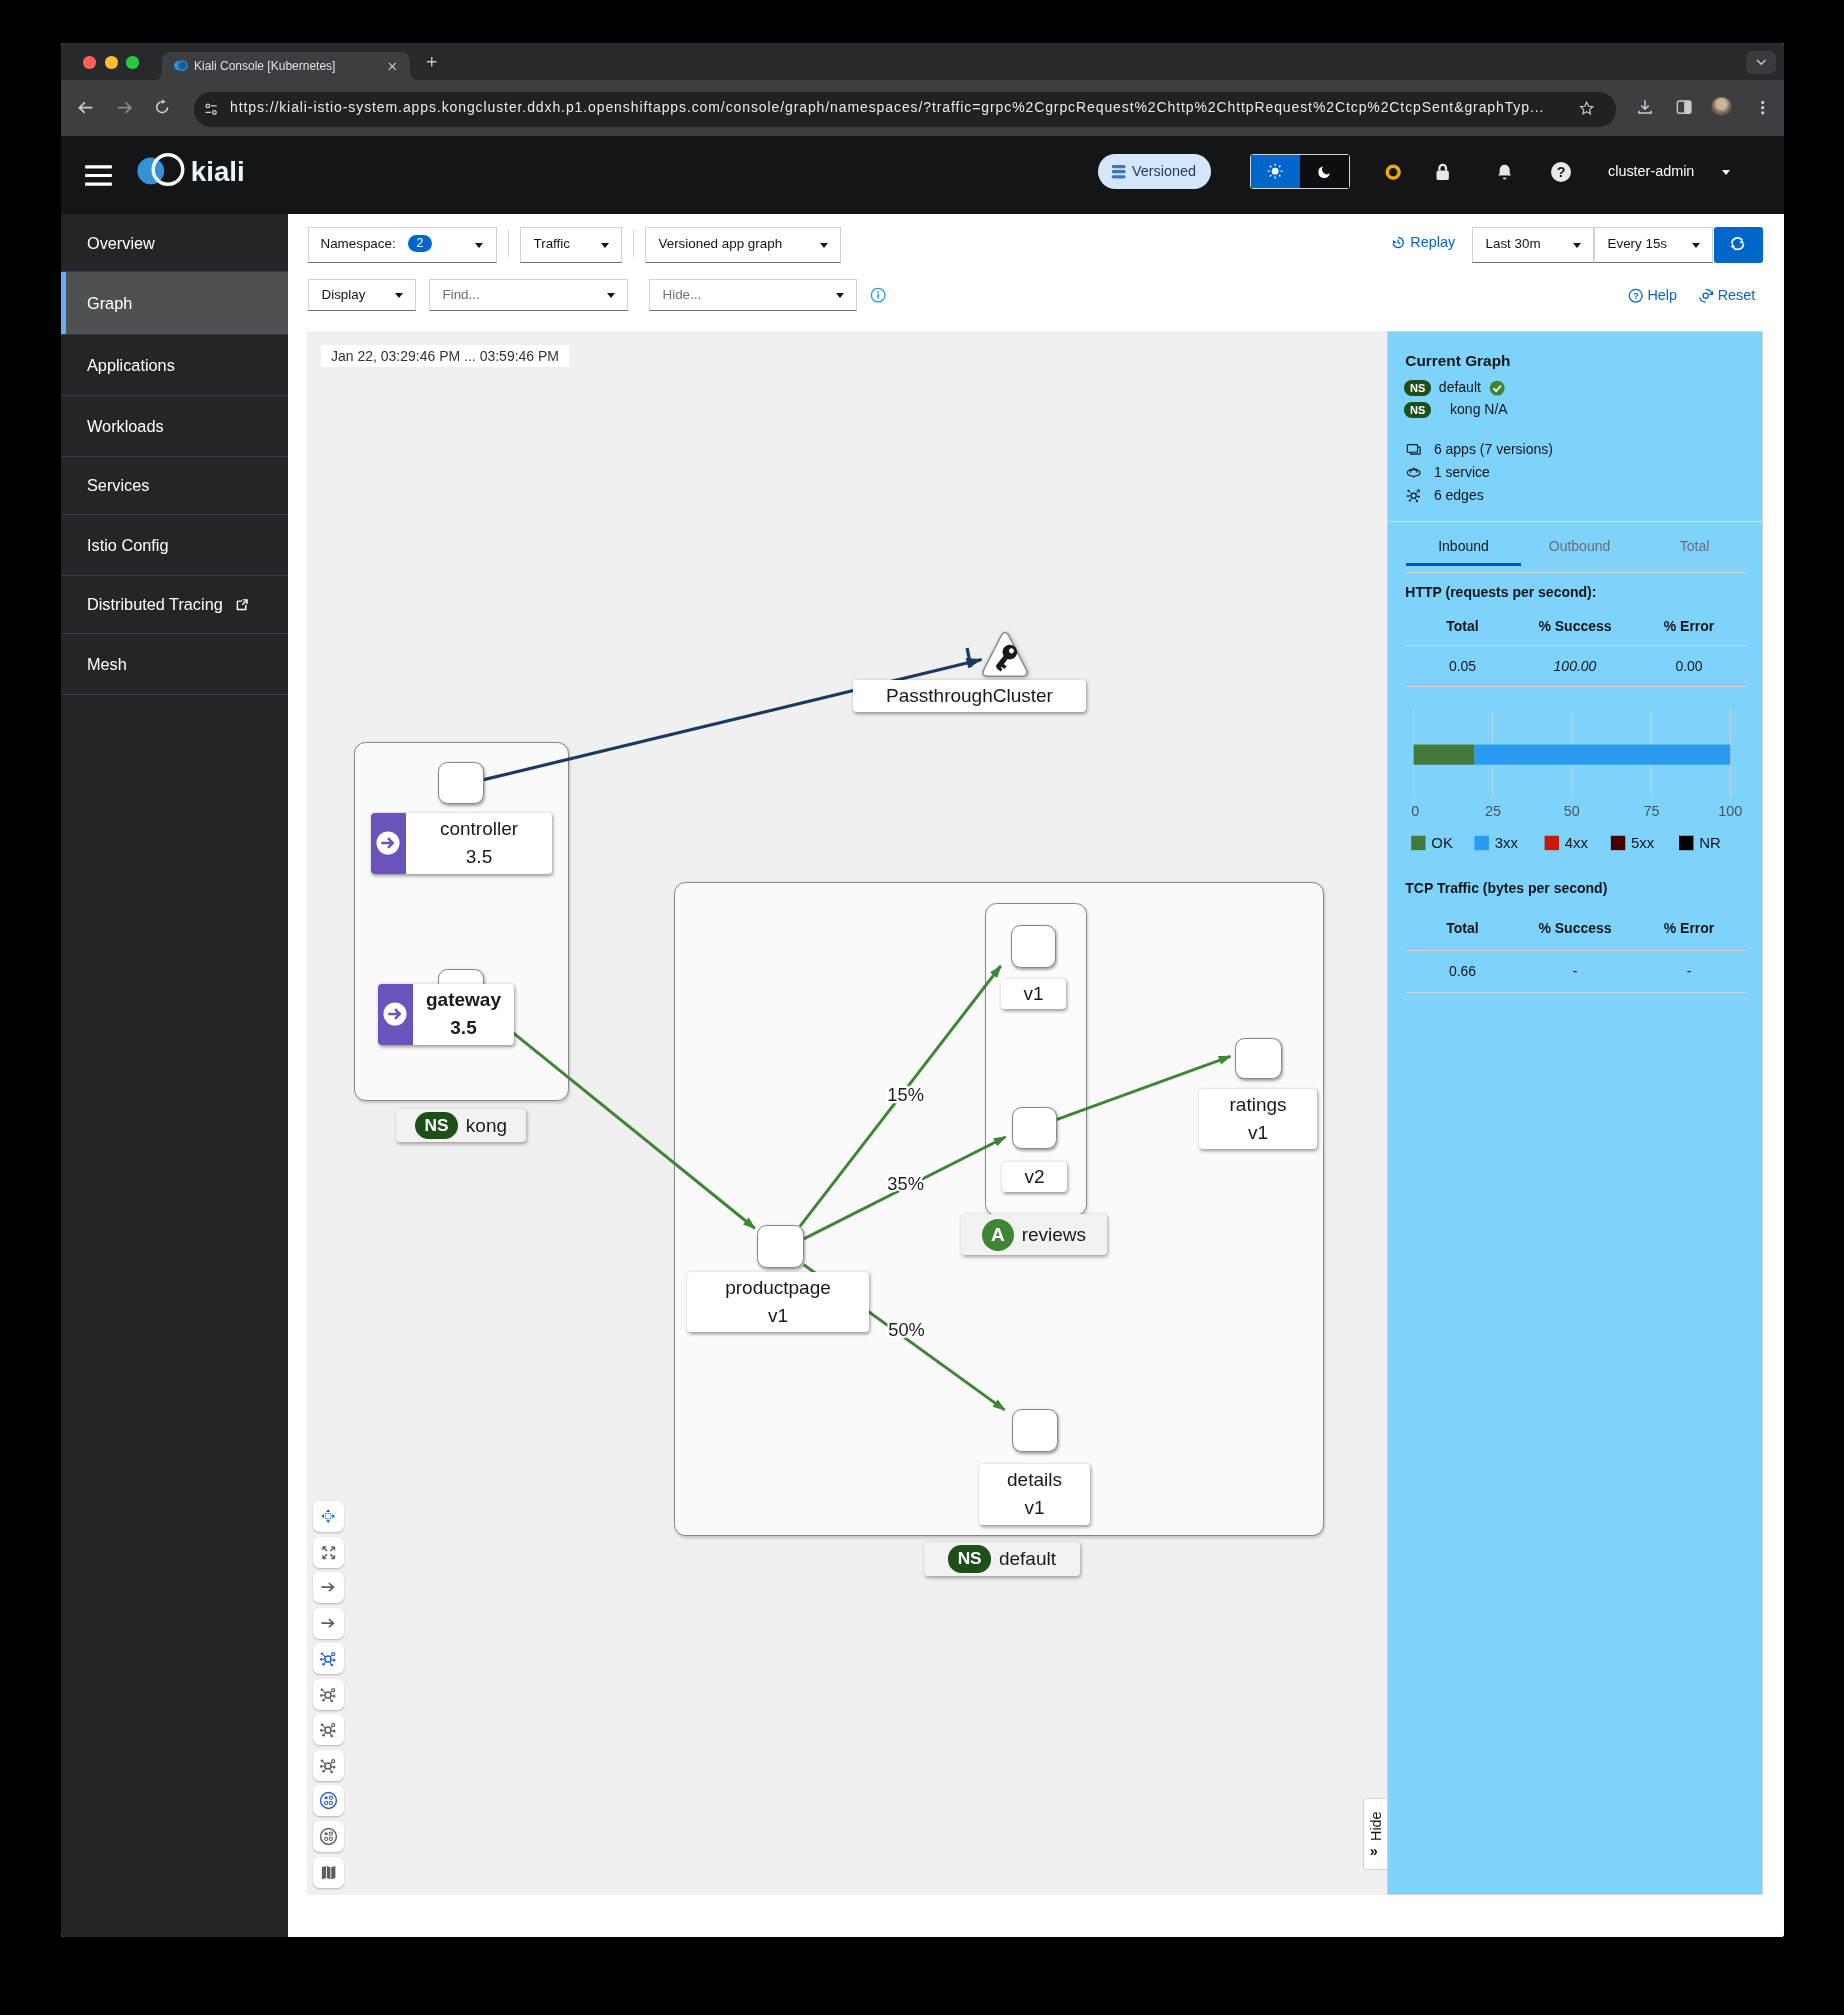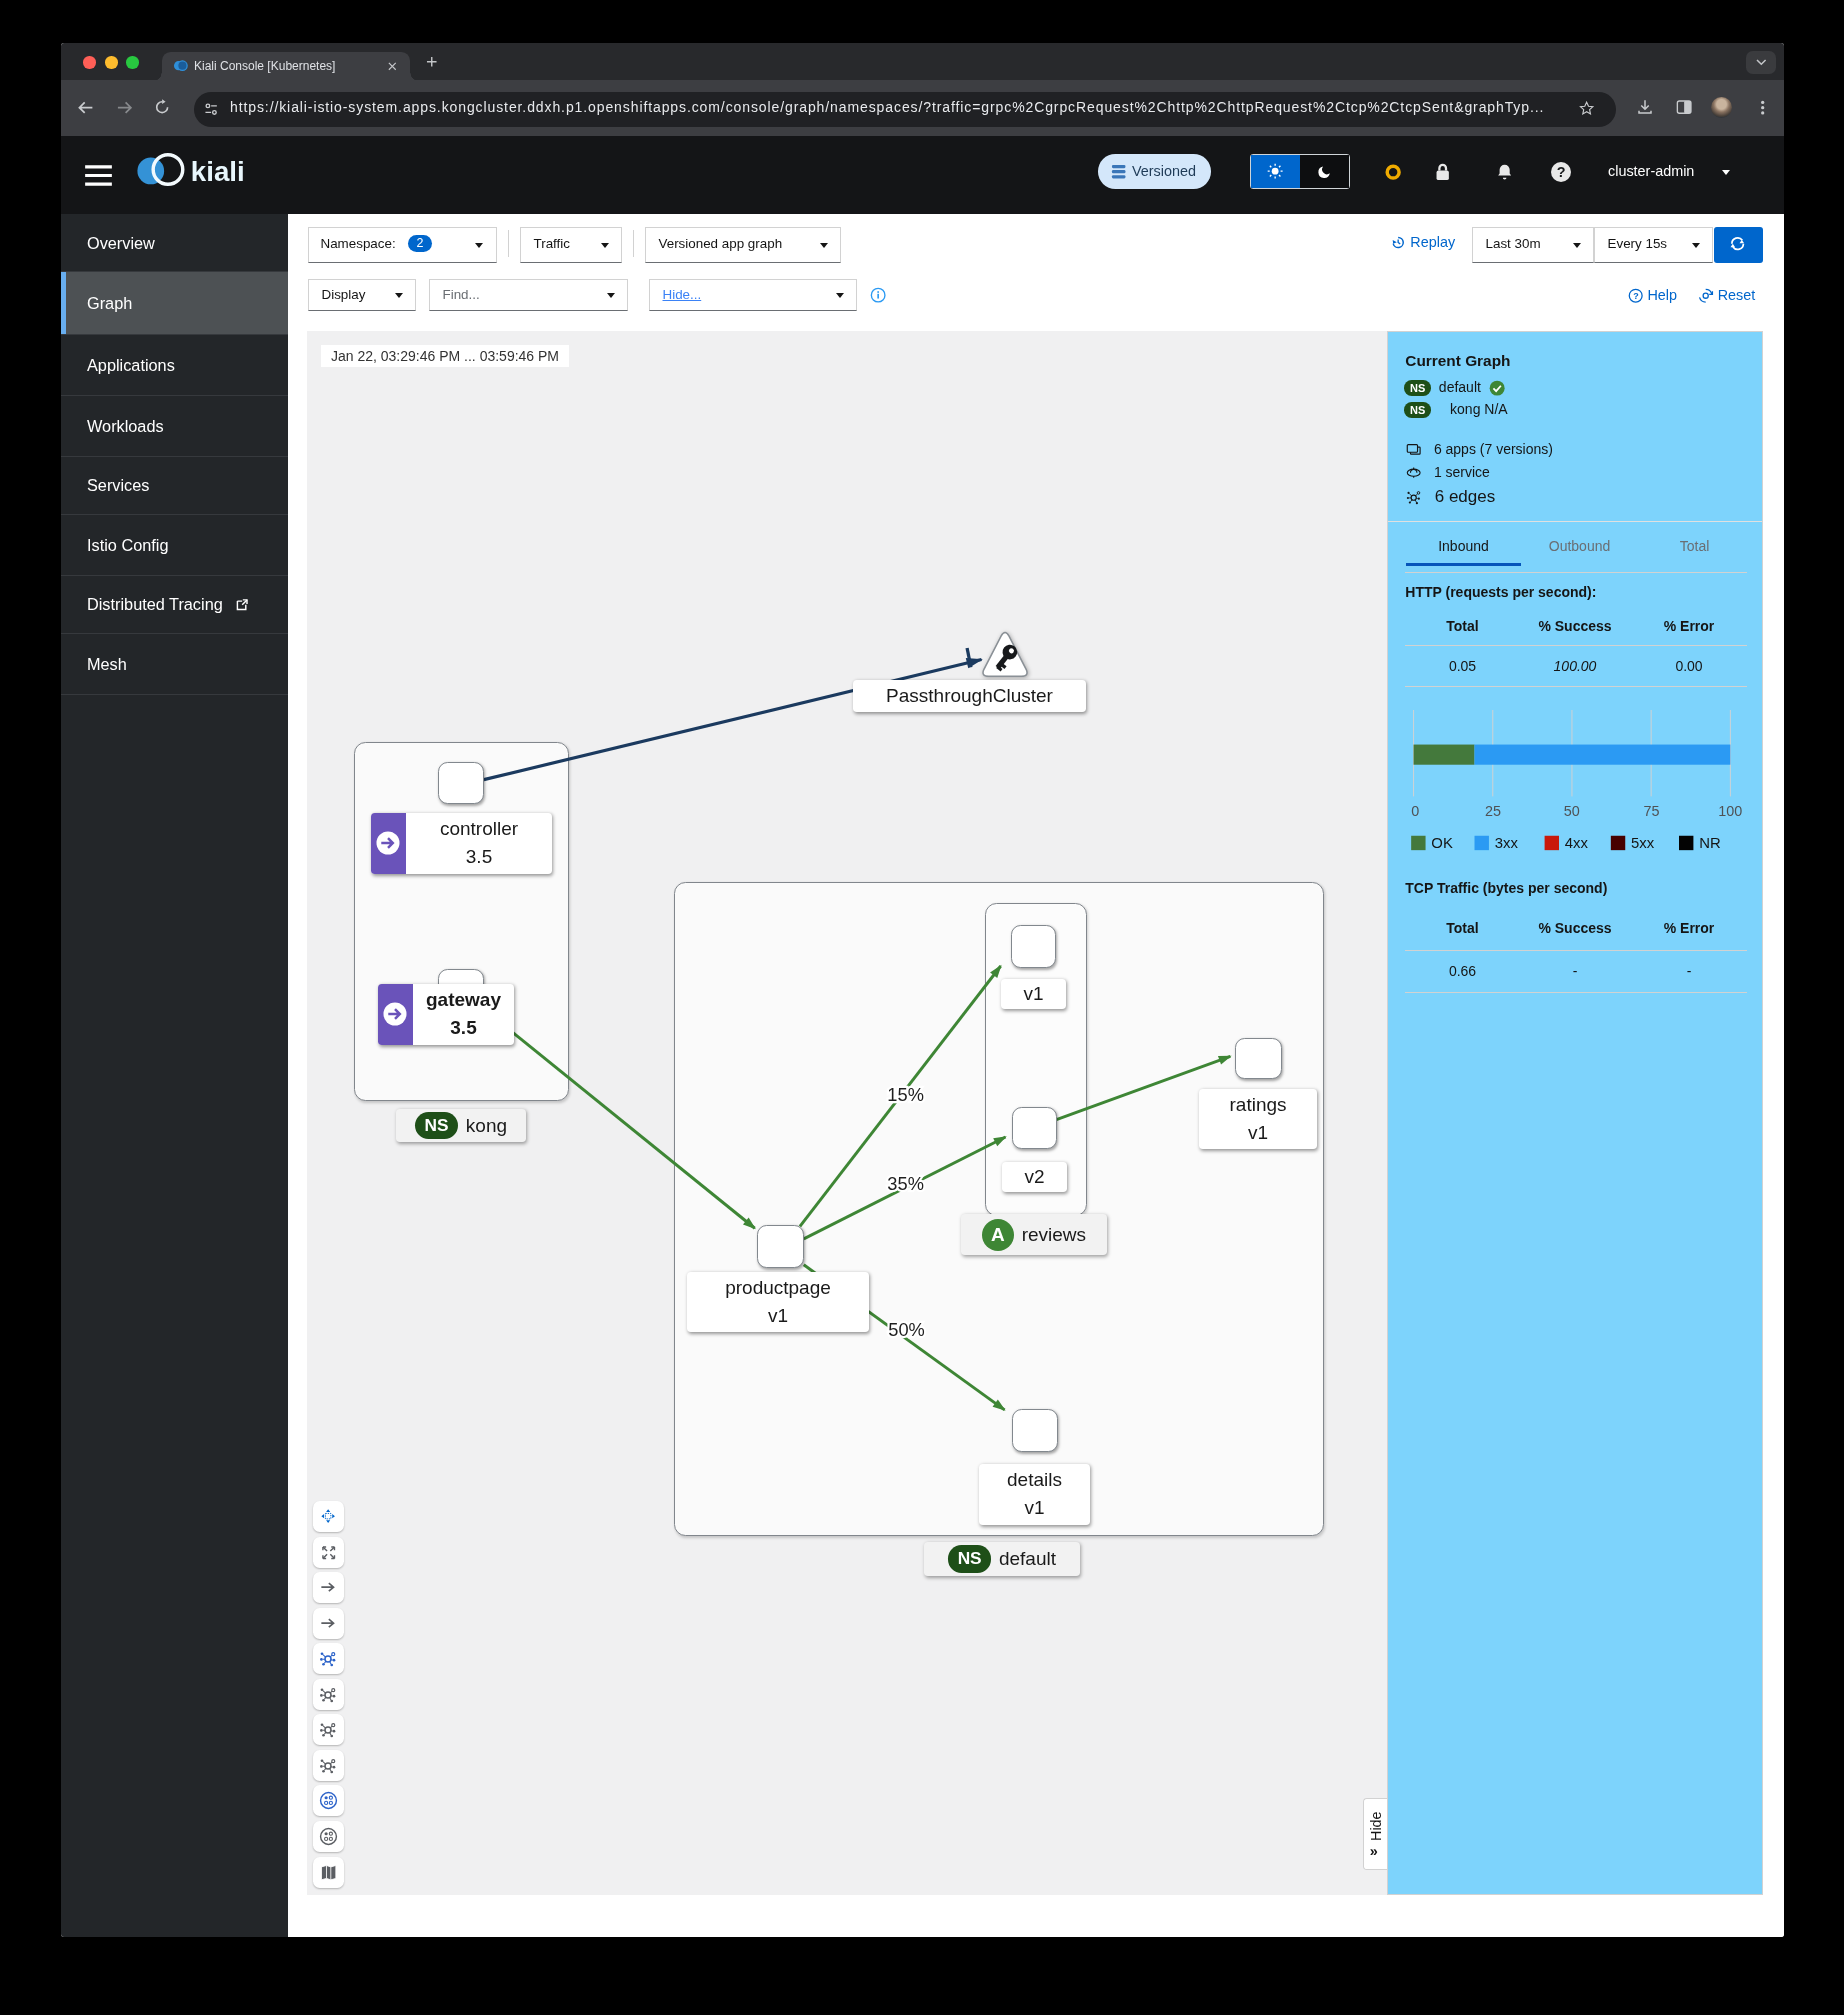--- a/index.html
+++ b/index.html
@@ -233,21 +233,21 @@
 
     <div class="ctl" style="left:20px; top:65px; width:108px; height:32px;">
       <span style="position:absolute;left:12.5px;top:6.7px;">Display</span>
       <div class="caret" style="position:absolute;right:12.5px;top:13.4px;"></div>
     </div>
     <div class="ctl" style="left:141px; top:65px; width:199px; height:32px;">
       <span style="position:absolute;left:12.5px;top:6.7px;color:#6a6e73;">Find...</span>
       <div class="caret" style="position:absolute;right:12.5px;top:13.4px;"></div>
     </div>
     <div class="ctl" style="left:361px; top:65px; width:208px; height:32px;">
-      <span style="position:absolute;left:12.5px;top:6.7px;color:#3b82f6;text-decoration:underline;">Hide...</span>
+      <span style="position:absolute;left:12.5px;top:6.7px;color:#737373;">Hide...</span>
       <div class="caret" style="position:absolute;right:12.5px;top:13.4px;"></div>
     </div>
     <div style="position:absolute;left:582px;top:73px;width:16.3px;height:16.3px;">
       <svg width="16.3" height="16.3" viewBox="0 0 24 24">
           <circle cx="12" cy="12" r="10" fill="none" stroke="#2b9af3" stroke-width="2"></circle>
           <rect x="10.8" y="10" width="2.4" height="7" fill="#2b9af3"></rect>
           <rect x="10.8" y="6.2" width="2.4" height="2.4" fill="#2b9af3"></rect>
         </svg>
     </div>
 
@@ -470,21 +470,21 @@
           </svg>
         <span style="margin-left:8.6px;">6 apps (7 versions)</span>
       </div>
       <div style="position:absolute;left:18px;top:132px;font-size:14px;color:#151515;">
         <svg width="15.4" height="13.4" viewBox="0 0 24 20" style="vertical-align:-1.9px;">
             <ellipse cx="12" cy="10" rx="10" ry="5.5" fill="none" stroke="#151515" stroke-width="1.7"></ellipse>
             <path d="M7 10 a5 5 0 0 1 10 0 M12 5 v-3 M12 15 v3" stroke="#151515" stroke-width="1.7" fill="none"></path>
           </svg>
         <span style="margin-left:8.6px;">1 service</span>
       </div>
-      <div style="position:absolute;left:18px;top:155px;font-size:17px;color:#151515;">
+      <div style="position:absolute;left:18px;top:155px;font-size:14px;color:#151515;">
         <svg width="15.4" height="15.4" viewBox="0 0 24 24" style="vertical-align:-2.9px;">
             <circle cx="12" cy="12" r="4" fill="none" stroke="#151515" stroke-width="1.8"></circle>
             <circle cx="19.5" cy="4.5" r="2" fill="none" stroke="#151515" stroke-width="1.5"></circle>
             <circle cx="4" cy="4.5" r="1.7" fill="#151515"></circle>
             <circle cx="20" cy="13.5" r="1.7" fill="#151515"></circle>
             <circle cx="17" cy="20.5" r="1.7" fill="#151515"></circle>
             <circle cx="6" cy="19.5" r="1.7" fill="#151515"></circle>
             <circle cx="3" cy="12.5" r="1.7" fill="#151515"></circle>
             <path d="M9 9.3 L5.3 5.8 M14.8 9 L18 6.2 M15.9 12.8 L18.3 13.3 M14.3 15.3 L16.2 19 M9.5 15 L7.3 18.2 M8 12.3 L4.8 12.4" stroke="#151515" stroke-width="1.3"></path>
           </svg>

